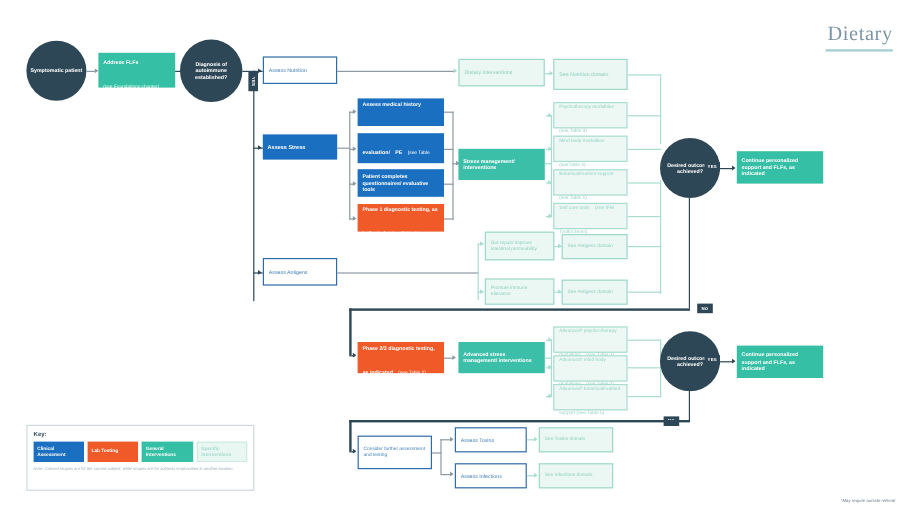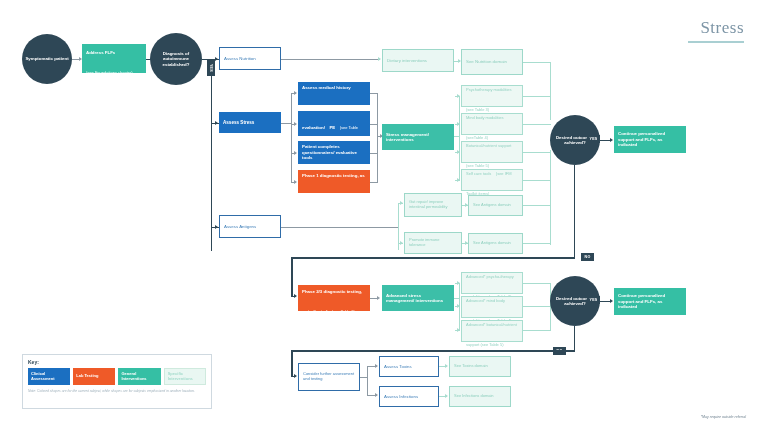--- a/index.html
+++ b/index.html
@@ -74,21 +74,21 @@
   #footnote{
     position:absolute;right:22px;bottom:14px;font-size:3.6px;color:#6f8290;font-style:italic;
   }
 </style>
 </head>
 <body>
 
 <div id="canvas">
 
   <div id="title">
-    <div>Stress</div>
+    <div>Dietary</div>
     <div class="rule"></div>
   </div>
 
   <div class="node circle" style="left:22px;top:34px;width:50px;height:50px;">
     <div class="txt b">Symptomatic patient</div>
   </div>
 
   <div class="ln ln-h" style="left:72px;top:58.5px;width:7px;"></div>
   <div class="arrow ar-r" style="left:79px;top:56.5px;"></div>
 

